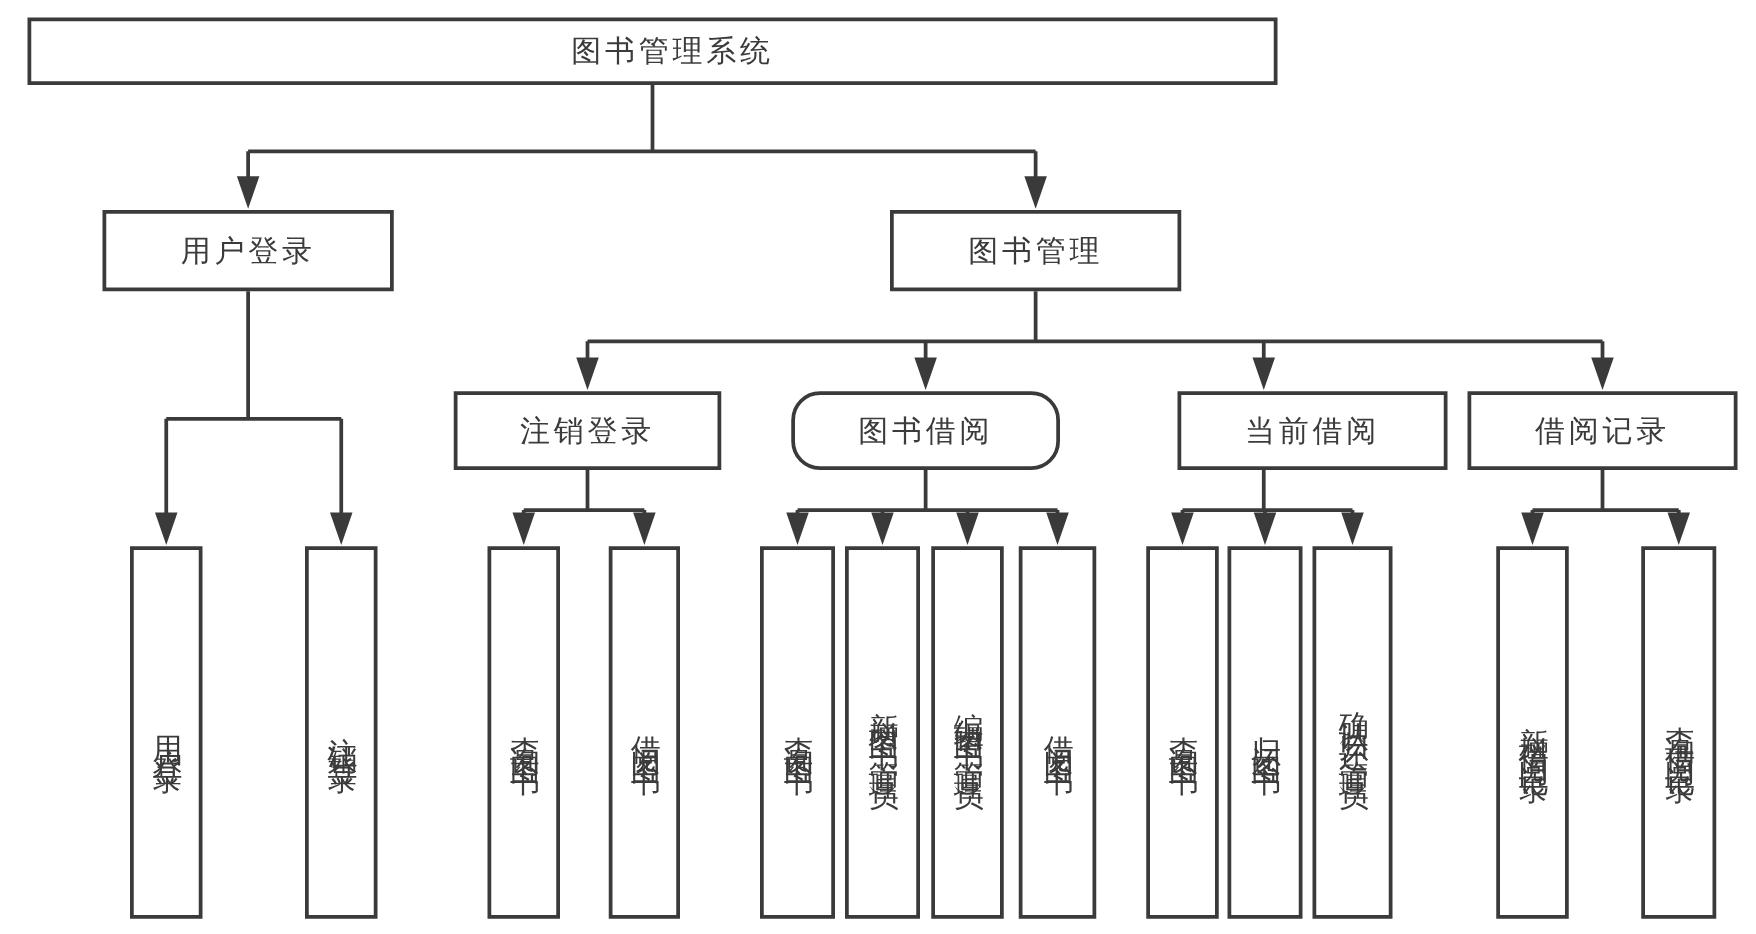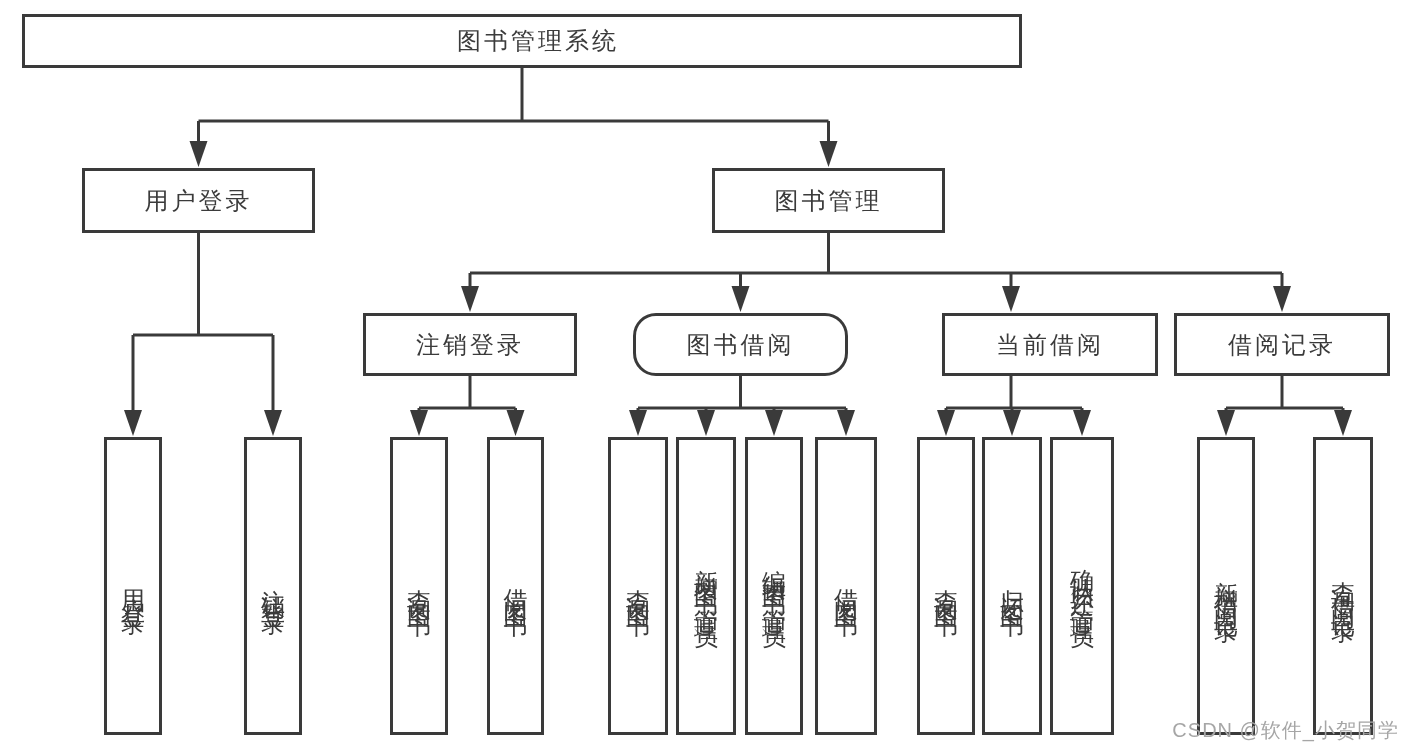--- a/index.html
+++ b/index.html
@@ -158,14 +158,13 @@
       <div class="node h" style="left: 1174px; top: 313px; width: 216px; height: 63px;">
         <span>借阅记录</span>
       </div>
       <div class="node v" style="left: 1197px; top: 437px; width: 58px; height: 298px;">
         <span>新增借阅记录</span>
       </div>
       <div class="node v" style="left: 1313px; top: 437px; width: 60px; height: 298px;">
         <span>查询借阅记录</span>
       </div>
     </div>
-  <div class="watermark">CSDN @软件_小贺同学</div>
 </div>
 
 </body></html>

